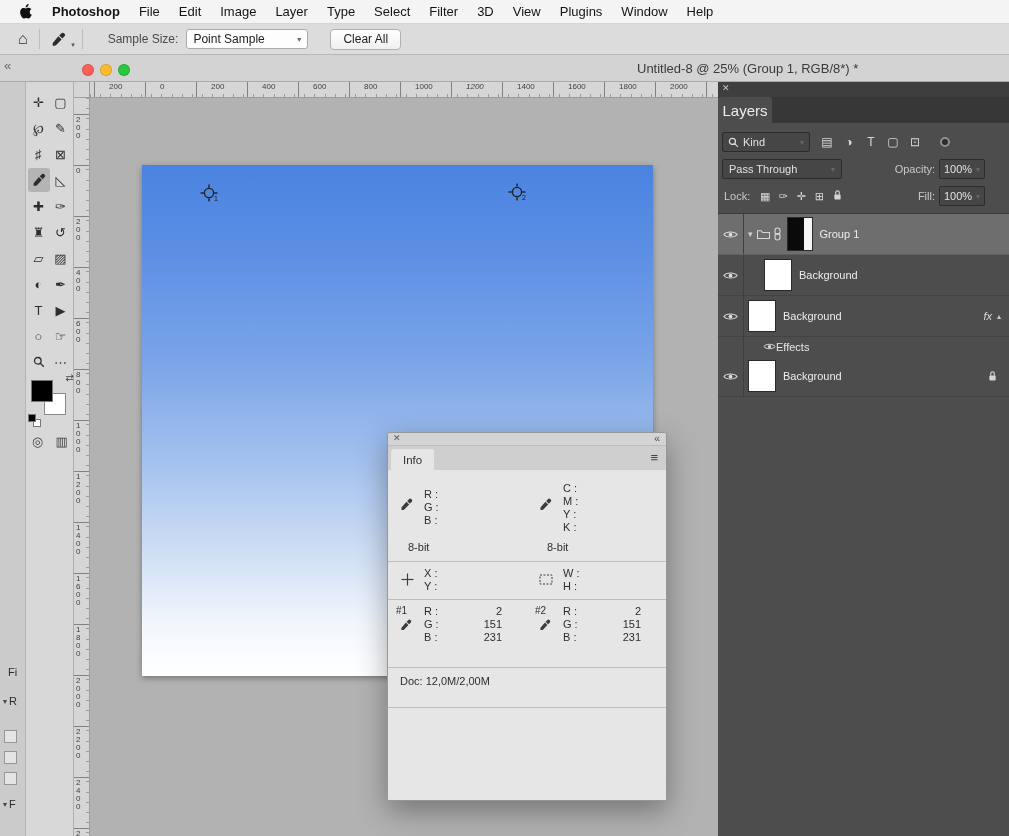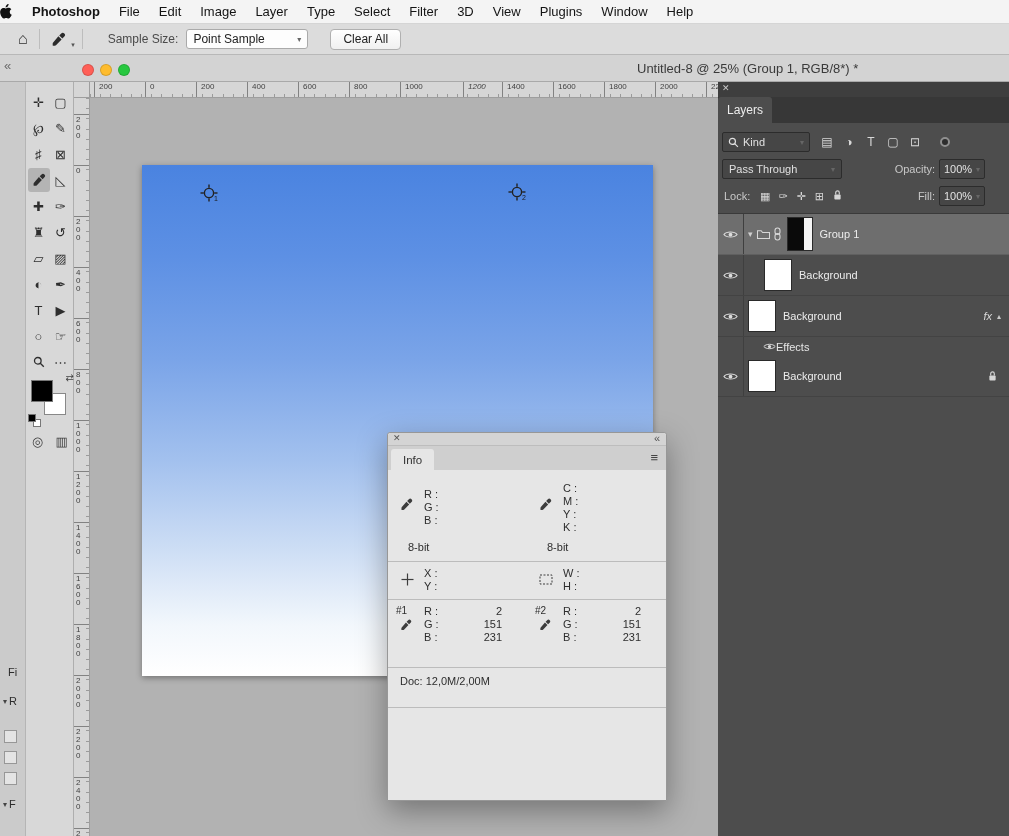--- a/index.html
+++ b/index.html
@@ -1,20 +1,20 @@
 <!DOCTYPE html>
 <html><head>
 <meta charset="utf-8">
 <style>
 *{margin:0;padding:0;box-sizing:border-box}
 html,body{width:1009px;height:836px;overflow:hidden;background:#b2b2b2;font-family:"Liberation Sans",sans-serif}
 #app{position:relative;width:1009px;height:836px}
 
 
-.menubar{position:absolute;left:0;top:0;width:100%;height:24px;background:#f4f4f4;border-bottom:1px solid #d5d5d5;display:flex;align-items:center;font-size:13px;color:#141414;z-index:5}
+.menubar{position:absolute;left:0;top:0;width:100%;height:24px;background:#f4f4f4;border-bottom:1px solid #d5d5d5;display:flex;align-items:center;padding-left:20px;font-size:13px;color:#141414;z-index:5}
 .menubar>*{margin-right:19px;white-space:nowrap}
 .apple{display:flex;align-items:center}
 .mb-app{font-weight:bold}
 
 
 .optionsbar{position:absolute;left:0;top:24px;width:100%;height:31px;background:#dcdcdc;border-bottom:1px solid #b8b8b8;display:flex;align-items:center;font-size:12px;color:#3c3c3c;padding-left:18px;z-index:5}
 .ob-home{font-size:16px;color:#2f2f2f;line-height:1}
 .ob-sep{width:1px;height:20px;background:#bdbdbd;margin:0 11px}
 .ob-tool{position:relative;display:flex;align-items:center;color:#2c2c2c}
 .ob-dd{position:absolute;right:-9px;bottom:-2px;font-size:7px;color:#555}
@@ -53,34 +53,34 @@
 .mini{position:absolute;left:-3px;bottom:-8px;width:14px;height:14px}
 .mini i{position:absolute;left:0;top:0;width:8px;height:8px;background:#000;border:1px solid #777;z-index:2}
 .mini b{position:absolute;left:5px;top:5px;width:8px;height:8px;background:#fff;border:1px solid #777}
 .tb-bottom{position:absolute;left:0;top:352px;width:48px;display:flex;justify-content:space-around;font-size:13px;color:#3f3f3f}
 .tb-bottom span{cursor:pointer}
 
 
 .doc-area{position:absolute;left:74px;top:0;width:644px;height:754px}
 .ruler-corner{position:absolute;left:0;top:0;width:16px;height:16px;background:#d6d6d6;border-right:1px solid #9e9e9e;border-bottom:1px solid #9e9e9e;z-index:2}
 .ruler-h{position:absolute;left:16px;top:0;width:628px;height:16px;border-bottom:1px solid #9e9e9e;overflow:hidden;background-color:#d6d6d6;background-image:repeating-linear-gradient(90deg,#9b9b9b 0 1px,transparent 1px 10.2px);background-size:628px 4px;background-position:0 12px;background-repeat:no-repeat}
-.rh-label{position:absolute;top:0;height:16px;border-left:1px solid #828282;padding-left:4px;font-size:8px;color:#3f3f3f;line-height:10px}
+.rh-label{position:absolute;top:0;height:16px;border-left:1px solid #828282;padding-left:14px;font-size:8px;color:#3f3f3f;line-height:10px}
 .ruler-v{position:absolute;left:0;top:16px;width:16px;height:738px;border-right:1px solid #9e9e9e;overflow:hidden;background-color:#d6d6d6;background-image:repeating-linear-gradient(180deg,#9b9b9b 0 1px,transparent 1px 10.2px);background-size:4px 738px;background-position:12px 0;background-repeat:no-repeat}
 .rv-label{position:absolute;left:0;width:16px;border-top:1px solid #828282;padding-top:1px;padding-left:2px;font-size:8px;color:#3f3f3f;line-height:8px}
 .canvas-pane{position:absolute;left:16px;top:16px;width:628px;height:738px;background:#b2b2b2;overflow:hidden}
 .canvas{position:absolute;left:52px;top:67px;width:511px;height:511px;background:linear-gradient(180deg,#4a83e0 0%,#5d90e4 18%,#7aa4e8 38%,#a3c1ee 58%,#cfdff5 76%,#f2f7fc 90%,#ffffff 100%);box-shadow:0 2px 6px rgba(0,0,0,.35)}
 .sampler{position:absolute;width:20px;height:20px}
 .s-num{position:absolute;left:14px;top:11px;font-size:7px;color:#1c1c1c}
 
 
 .layers{position:absolute;left:718px;top:0;width:291px;height:754px;background:#4d4d4d;color:#e4e4e4;font-size:11px}
 .lp-minibar{height:15px;background:#3e3e3e;position:relative}
 .lp-close{position:absolute;left:4px;top:1px;font-size:9px;color:#c9c9c9;cursor:pointer}
 .lp-tabs{height:26px;background:#373737;display:flex}
-.lp-tab{width:54px;background:#4d4d4d;display:flex;align-items:center;justify-content:center;font-size:12px;color:#ececec;border-radius:3px 3px 0 0;cursor:pointer}
+.lp-tab{width:54px;background:#4d4d4d;display:flex;align-items:center;justify-content:center;font-size:15px;color:#ececec;border-radius:3px 3px 0 0;cursor:pointer}
 .lp-controls{height:90px;padding:8px 4px 0}
 .lp-row{display:flex;align-items:center}
 .lp-filter{height:22px}
 .lp-kind{width:88px;height:20px;background:#464646;border:1px solid #2c2c2c;border-radius:2px;display:flex;align-items:center;padding:0 5px;gap:4px;color:#e0e0e0;cursor:pointer}
 .lp-ficons{display:flex;margin-left:6px}
 .ft-icon{width:22px;height:20px;display:flex;align-items:center;justify-content:center;color:#d8d8d8;font-size:12px;cursor:pointer}
 .lp-fdot{margin-left:14px;width:10px;height:10px;border-radius:50%;background:#2d2d2d;border:2px solid #909090;cursor:pointer}
 .lp-blend{height:20px;margin-top:6px;padding-right:20px}
 .lp-select{width:120px;height:20px;background:#464646;border:1px solid #2c2c2c;border-radius:2px;display:flex;align-items:center;padding:0 6px;color:#e0e0e0;cursor:pointer}
 .lp-spacer{flex:1}
@@ -260,21 +260,21 @@
     <div class="doc-area">
       <div class="ruler-corner"></div>
       <div class="ruler-h">
           <span class="rh-label" style="left: 4px;">200</span>
           <span class="rh-label" style="left: 55px;">0</span>
           <span class="rh-label" style="left: 106px;">200</span>
           <span class="rh-label" style="left: 157px;">400</span>
           <span class="rh-label" style="left: 208px;">600</span>
           <span class="rh-label" style="left: 259px;">800</span>
           <span class="rh-label" style="left: 310px;">1000</span>
-          <span class="rh-label" style="left: 373px; font-style: italic;">1200</span>
+          <span class="rh-label" style="left: 361px; font-style: italic;">1200</span>
           <span class="rh-label" style="left: 412px;">1400</span>
           <span class="rh-label" style="left: 463px;">1600</span>
           <span class="rh-label" style="left: 514px;">1800</span>
           <span class="rh-label" style="left: 565px;">2000</span>
           <span class="rh-label" style="left: 616px;">2200</span>
         </div>
       <div class="ruler-v">
           <span class="rv-label" style="top: 16px;">2<br>0<br>0</span>
           <span class="rv-label" style="top: 67px;">0</span>
           <span class="rv-label" style="top: 118px;">2<br>0<br>0</span>

